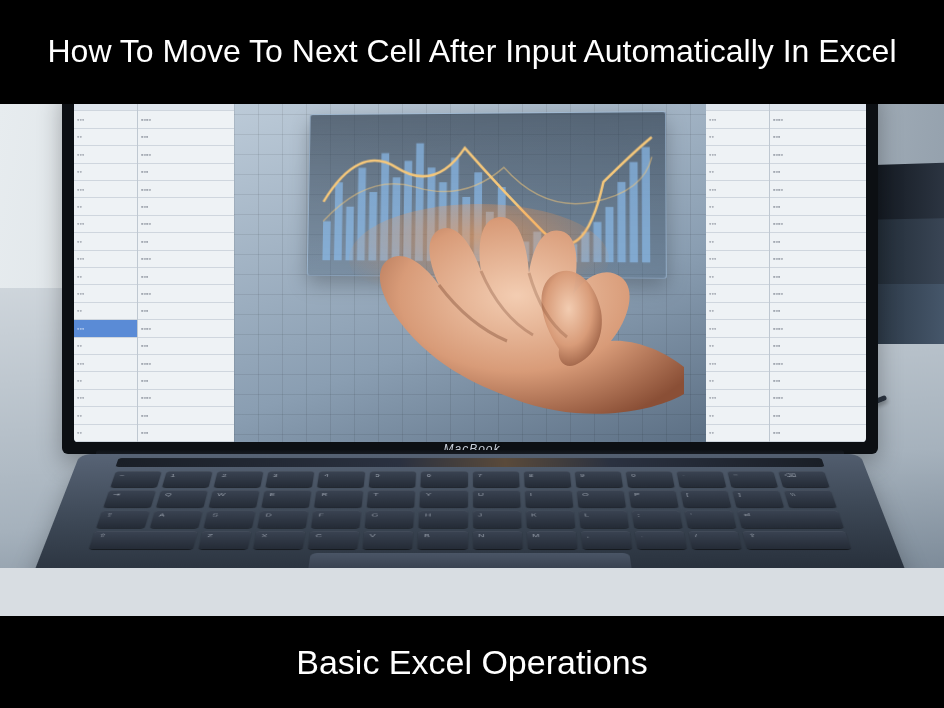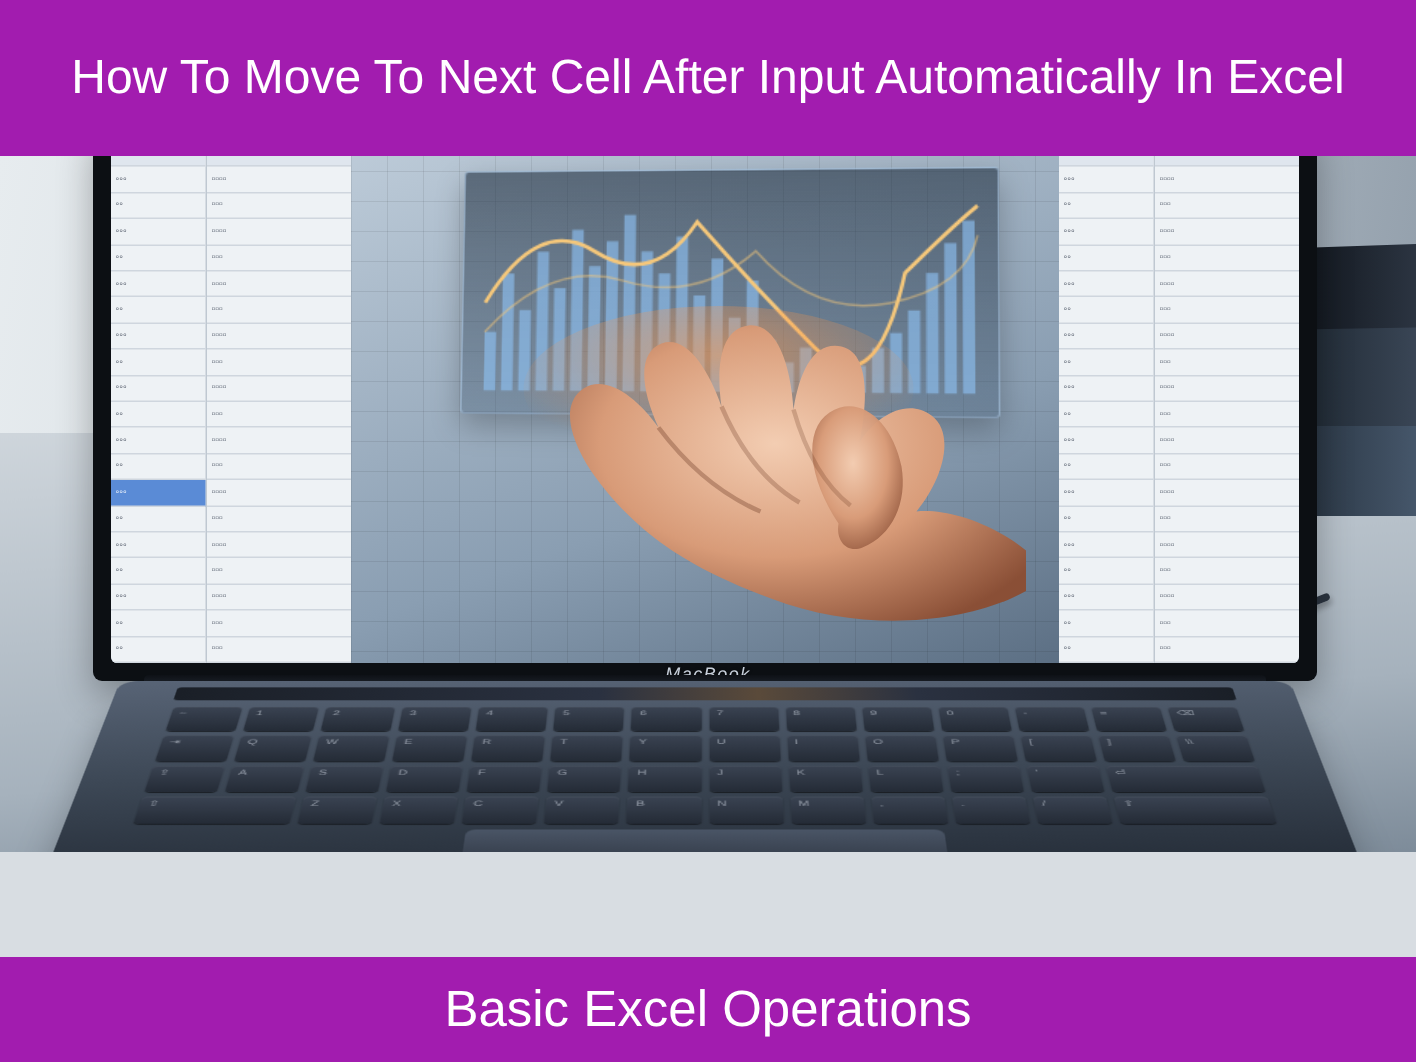--- a/index.html
+++ b/index.html
@@ -5,32 +5,32 @@
   * { margin: 0; padding: 0; box-sizing: border-box; }
   body {
     width: 944px;
     height: 708px;
     font-family: -apple-system, BlinkMacSystemFont, "Segoe UI", Arial, sans-serif;
     background: #d8dde2;
     overflow: hidden;
     position: relative;
   }
   .banner {
-    background: #a21caf;
+    background: #000000;
     color: #fff;
     width: 100%;
     display: flex;
     align-items: center;
     justify-content: center;
     text-align: center;
     padding: 10px 24px;
     line-height: 1.3;
   }
   .banner.top { height: 104px; font-size: 32px; font-weight: 500; position: absolute; top: 0; left: 0; }
-  .banner.bottom { height: 70px; font-size: 34px; font-weight: 500; position: absolute; bottom: 0; left: 0; }
+  .banner.bottom { height: 92px; font-size: 34px; font-weight: 500; position: absolute; bottom: 0; left: 0; }
   .scene {
     position: absolute;
     top: 104px;
     left: 0;
     width: 944px;
     height: 464px;
     background: linear-gradient(100deg, #e7ecef 0%, #c7d0d7 55%, #8c99a6 100%);
     overflow: hidden;
   }
   

